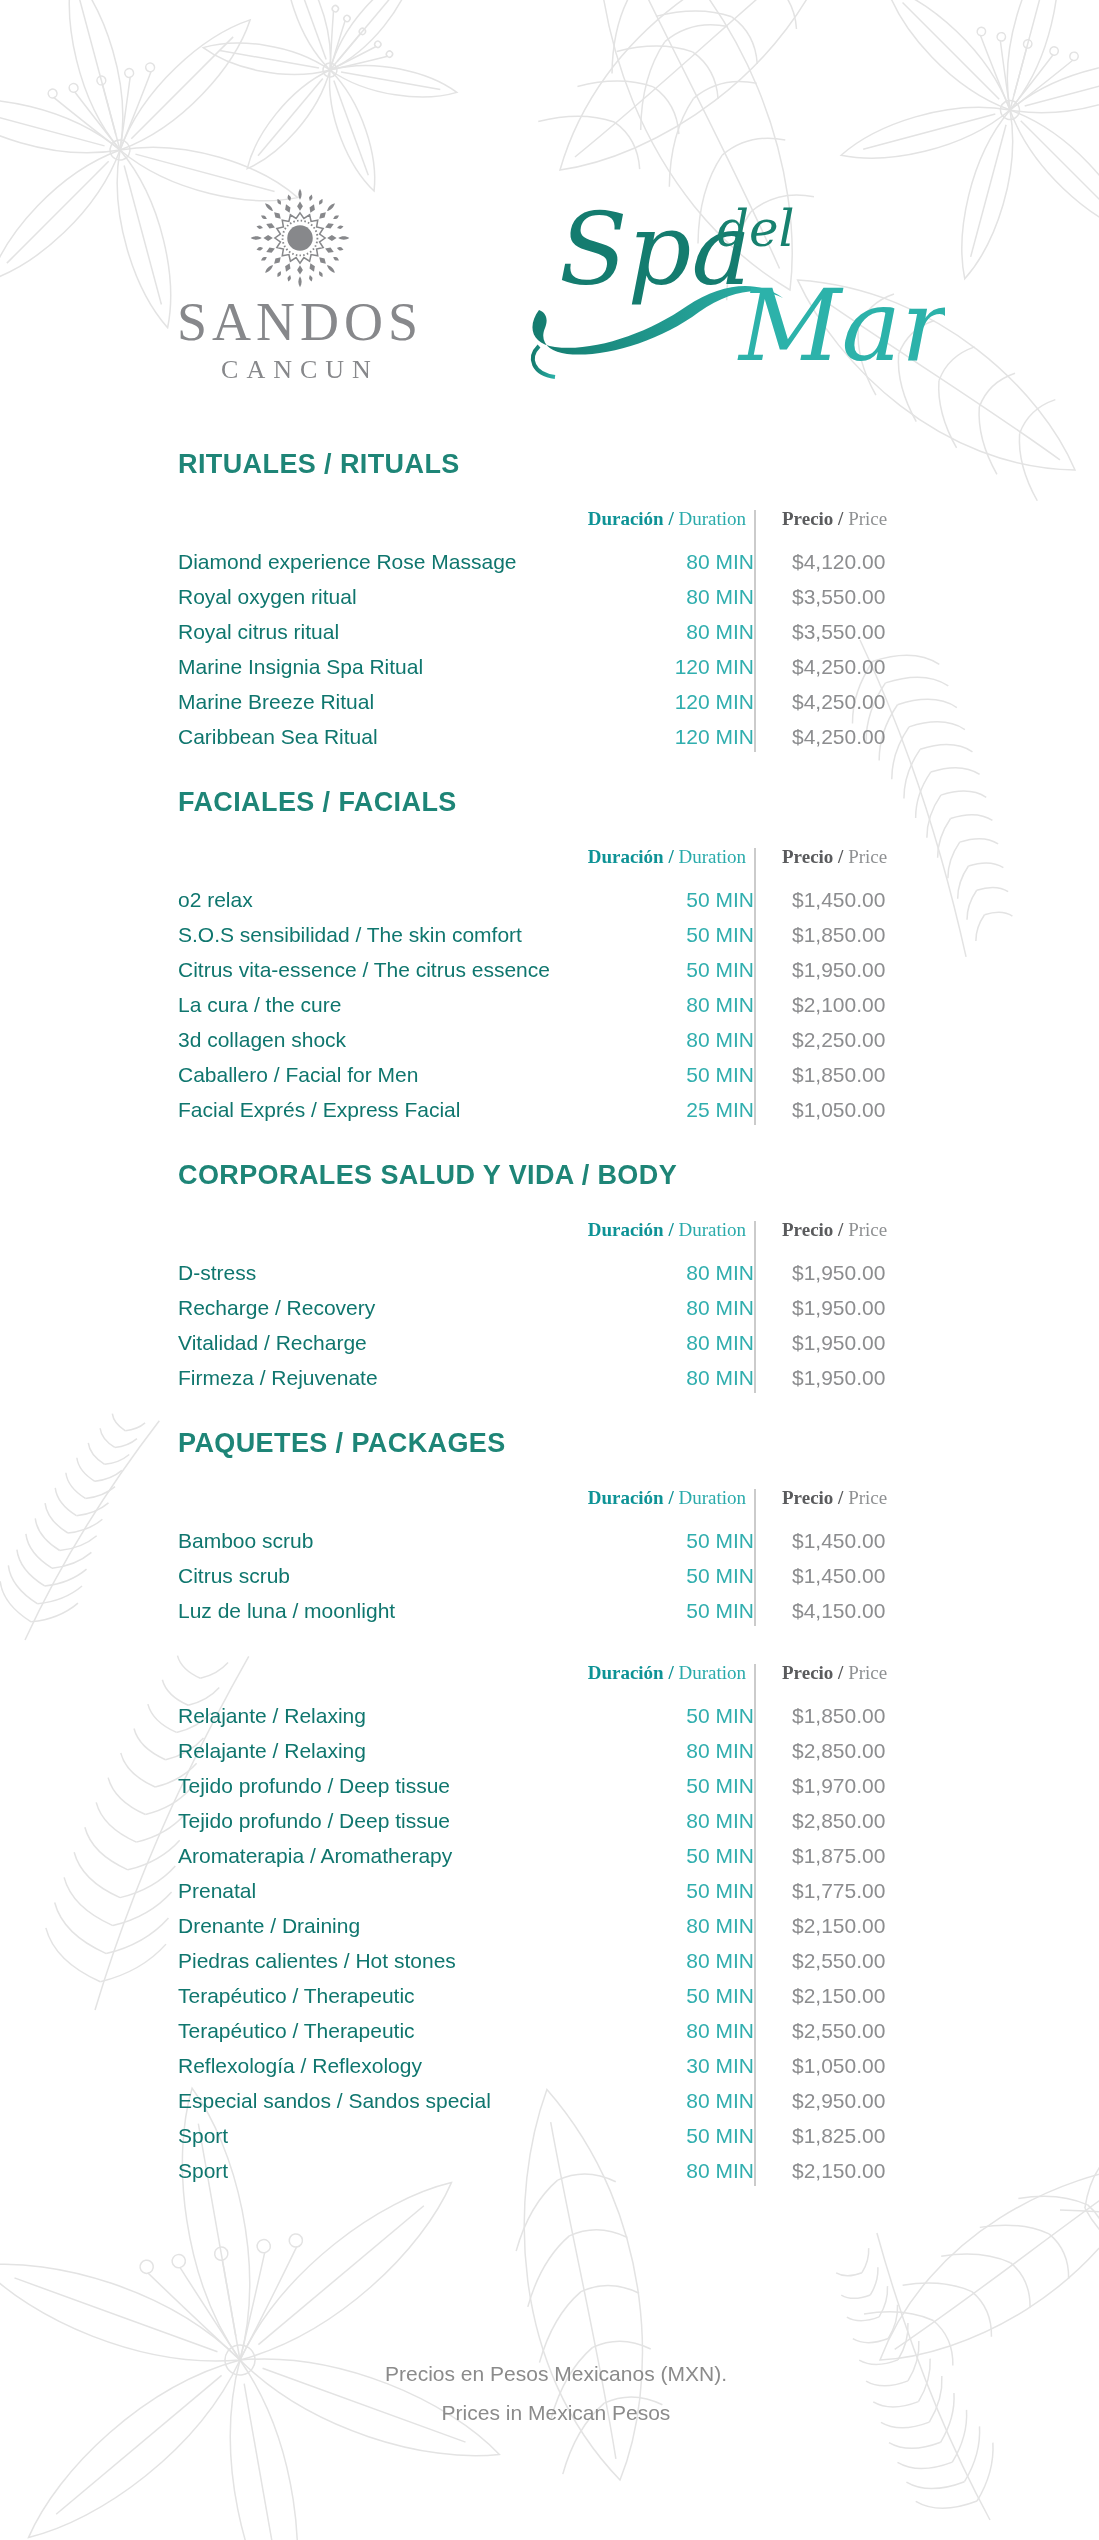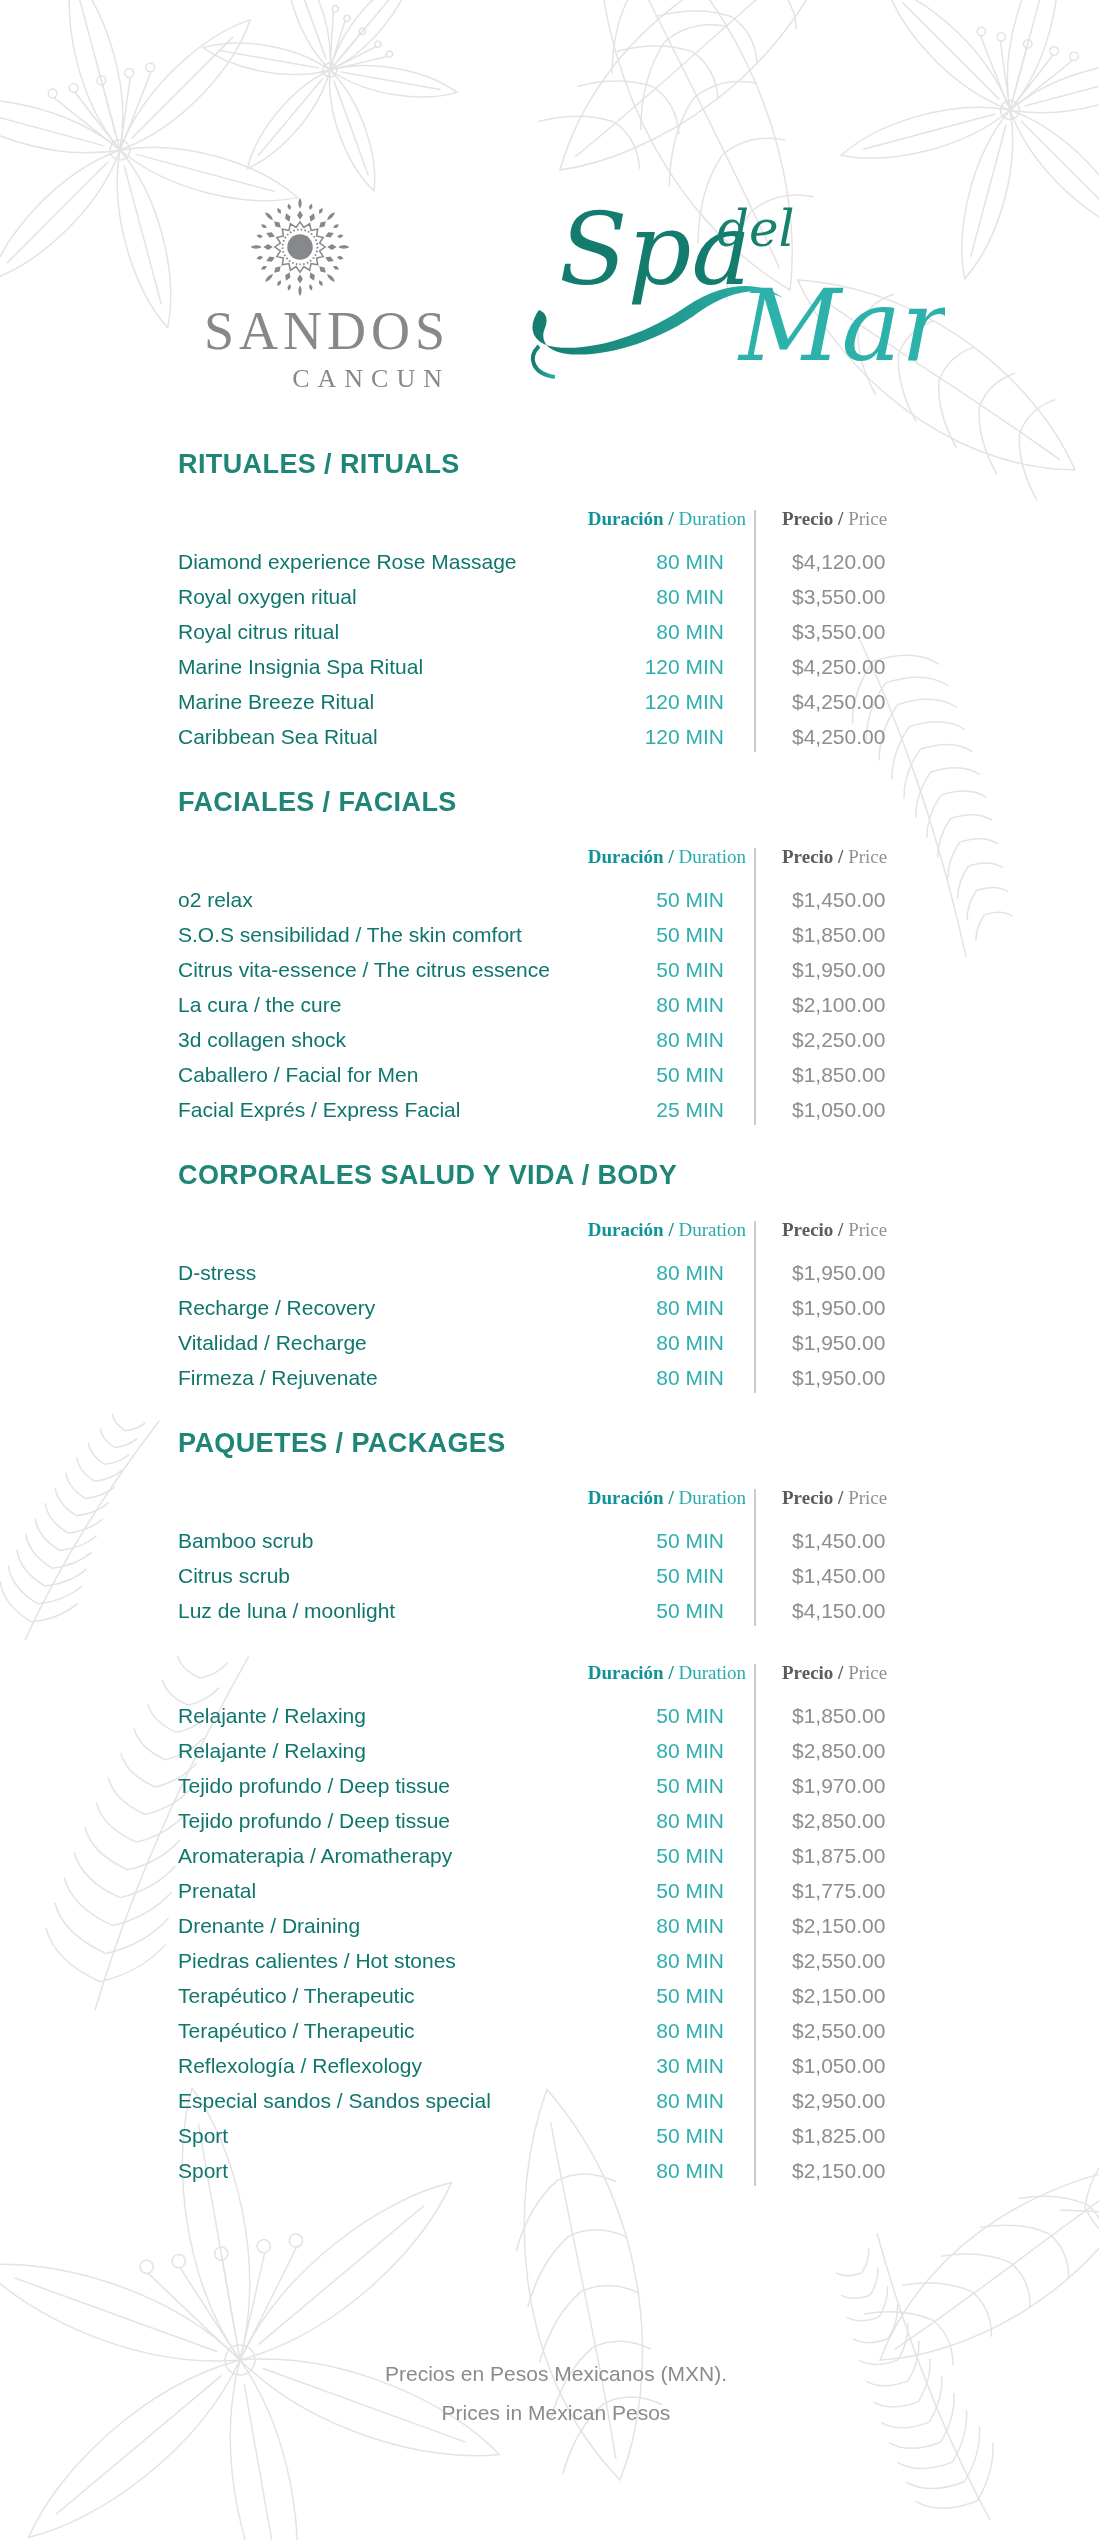--- a/index.html
+++ b/index.html
@@ -5,21 +5,21 @@
   html,body { margin:0; padding:0; background:#ffffff; }
   .page {
     position:relative; width:1099px; height:2540px; margin:0 auto;
     background:#ffffff; overflow:hidden;
     font-family:"Liberation Sans", sans-serif;
   }
   
   #deco-layer { position:absolute; inset:0; z-index:0; pointer-events:none; }
   
   .header { position:relative; height:450px; z-index:1; }
-  .logo-block { position:absolute; left:150px; top:196px; width:300px; text-align:right; }
+  .logo-block { position:absolute; left:150px; top:187px; width:300px; text-align:center; }
   .logo-block svg { display:block; margin:0 auto; }
   .hotel-name {
     font-family:"Liberation Serif", serif; font-size:54px; line-height:1.0;
     color:#87888b; letter-spacing:5px; margin-top:6px; white-space:nowrap;
   }
   .hotel-city {
     font-family:"Liberation Serif", serif; font-size:26px; line-height:1.0;
     color:#87888b; letter-spacing:8px; margin-top:8px; white-space:nowrap;
   }
   .spa-logo { position:absolute; left:525px; top:160px; }
@@ -36,21 +36,21 @@
     position:absolute; left:576px; top:2px; bottom:2px; width:2px; background:#cbcbcb;
   }
   .thead, .row { display:grid; grid-template-columns:1fr 190px 167px; }
   .thead { font-size:19px; line-height:22px; margin-bottom:14px;font-family:Liberation Serif, serif; }
   .th-duration { text-align:right; padding-right:8px; color:#2aabab; white-space:nowrap; }
   .th-duration b, .th-duration .sep { color:#0e9396; font-weight:700; }
   .th-price { padding-left:28px; color:#8f9193; white-space:nowrap; }
   .th-price b, .th-price .sep-p { color:#5a5b5d; font-weight:700; }
   .row { height:35px; align-items:center; font-size:21px; }
   .item-name { color:#0f766e; white-space:nowrap; }
-  .item-duration { text-align:right; padding-right:30px; color:#30aeae; white-space:nowrap; }
+  .item-duration { text-align:right; color:#30aeae; white-space:nowrap; }
   .item-price { padding-left:38px; color:#8c8d8f; white-space:nowrap; }
   
   .footer {
     position:absolute; left:0; right:0; top:2362px; z-index:1;
     text-align:center; color:#8b8b8b; font-size:21px;
   }
   .footer p { margin:0 0 15px 13px; }
 </style>
 </head>
 <body>

